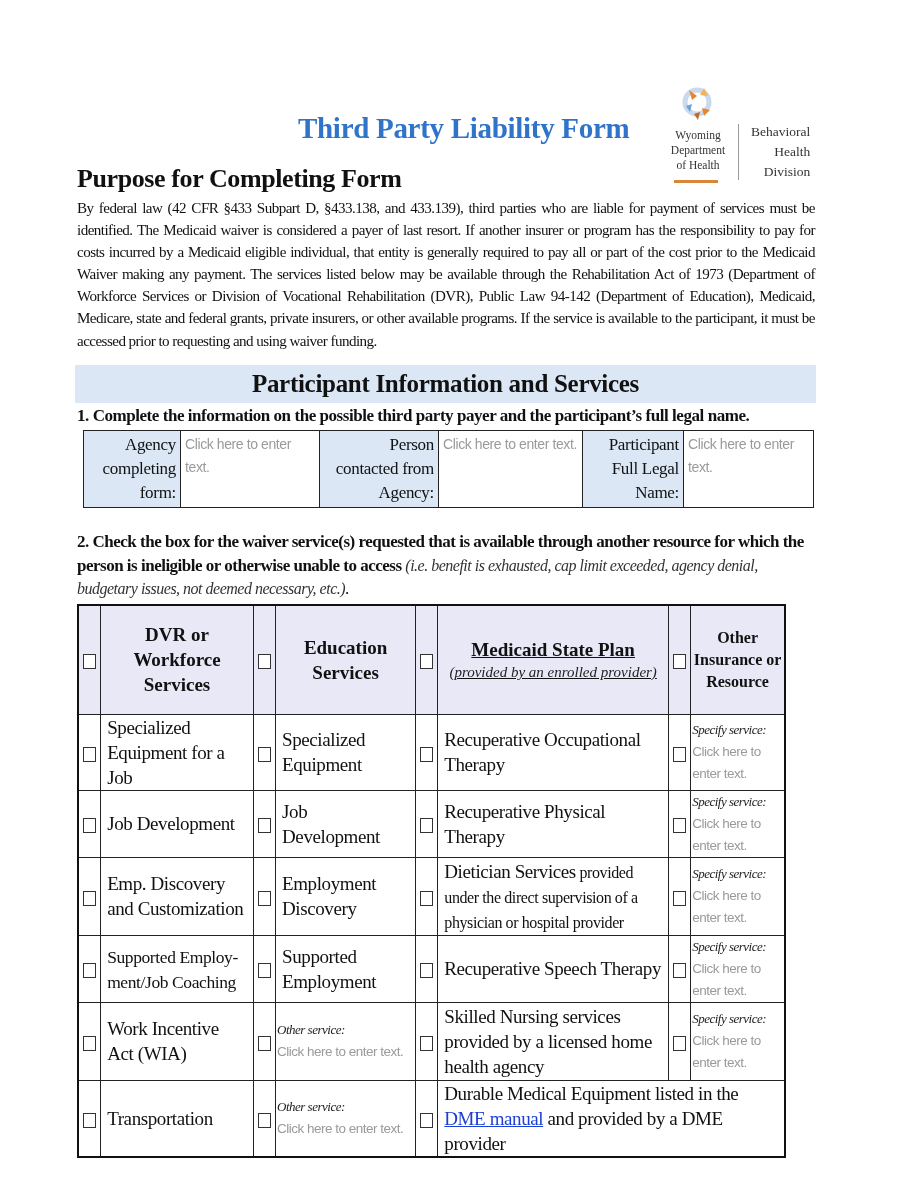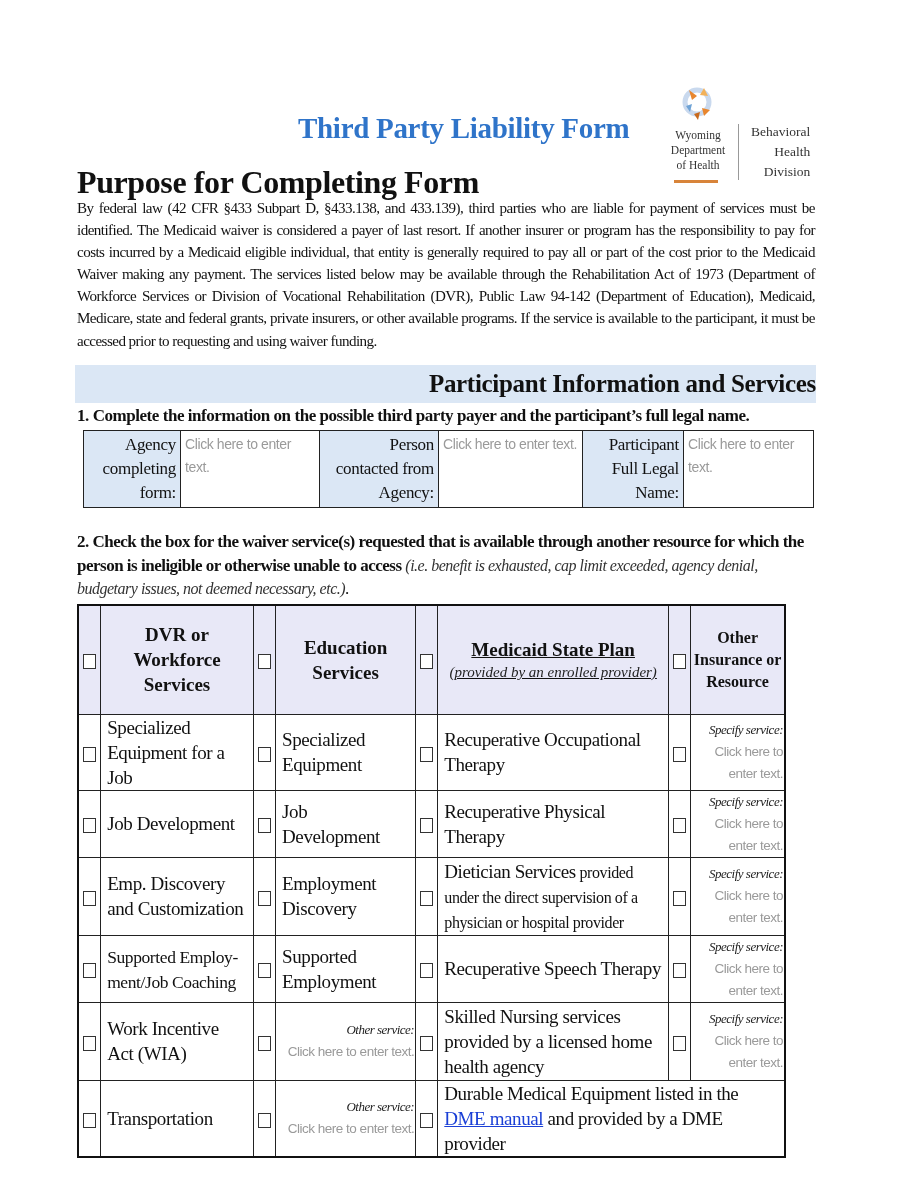--- a/index.html
+++ b/index.html
@@ -10,27 +10,27 @@
            color: #2f74c9; letter-spacing: -0.3px; }
 
   .logo { position: absolute; left: 662px; top: 84px; width: 160px; height: 100px; }
   .logo-mark { position: absolute; left: 18px; top: 0; width: 34px; height: 40px; }
   .logo-dept { position: absolute; left: 0; top: 44px; width: 72px; text-align: center;
                font-size: 11.5px; line-height: 15px; color: #333; }
   .logo-tag { position: absolute; left: 12px; top: 96px; width: 44px; height: 3px; background: #d8843a; }
   .logo-divider { position: absolute; left: 76px; top: 40px; width: 1px; height: 56px; background: #999; }
   .logo-div { position: absolute; left: 89px; top: 38px; font-size: 13.5px; line-height: 20px; color: #333; text-align: right; }
 
-  .purpose-heading { position: absolute; left: 77px; top: 164px; font-size: 32px; font-weight: bold;
+  .purpose-heading { position: absolute; left: 77px; top: 164px; font-size: 26px; font-weight: bold;
                      letter-spacing: -0.4px; }
   .purpose-text { position: absolute; left: 77px; top: 197px; width: 738px; font-size: 15.1px;
                   line-height: 22.1px; text-align: justify; letter-spacing: -0.55px; }
 
   .section-bar { position: absolute; left: 75px; top: 365px; width: 741px; height: 38px;
-                 background: #dbe7f5; text-align: right; }
+                 background: #dbe7f5; text-align: center; }
   .section-bar span { font-size: 25px; font-weight: bold; line-height: 38px; letter-spacing: -0.3px; }
 
   .q1 { position: absolute; left: 77px; top: 406px; font-size: 17px; font-weight: bold; letter-spacing: -0.45px; }
 
   table { border-collapse: collapse; }
   .info-table { position: absolute; left: 83px; top: 430px; width: 731px; height: 75px; }
   .info-table td { border: 1.5px solid #222; vertical-align: top; padding: 2px 4px; }
   .info-table td.lbl { background: #dbe7f5; text-align: right; font-size: 17px; line-height: 24px; letter-spacing: -0.3px; }
   .info-table td.inp { background: #fff; font-size: 14px; line-height: 23px; color: #9a9a9a;
                        font-family: "Liberation Sans", "DejaVu Sans", sans-serif; letter-spacing: -0.4px; }
@@ -41,21 +41,21 @@
 
   .svc-table { position: absolute; left: 77px; top: 604px; width: 709px; border: 2.5px solid #111; }
   .svc-table td, .svc-table th { border: 1.5px solid #222; vertical-align: middle; padding: 0 6px; }
   .svc-table th { background: #e8e8f7; font-weight: bold; font-size: 19px; line-height: 25px; text-align: center; }
   .svc-table th.other-h { font-size: 16px; line-height: 22px; padding: 12px 2px; }
   .svc-table th .sub { display: block; font-weight: normal; font-style: italic; font-size: 15px; line-height: 21px; color: #222; }
   .svc-table td { font-size: 19px; line-height: 25px; letter-spacing: -0.4px; }
   .svc-table td.cb, .svc-table th.cb { width: 20px; padding: 0; text-align: center; }
   .svc-table td.cb { background: #fff; }
   .cbox { display: inline-block; width: 11px; height: 13px; border: 1.5px solid #333; background: #fff; vertical-align: middle; }
-  .svc-table td.other { padding: 0 1px; font-size: 14px; line-height: 22px; text-align: right; }
+  .svc-table td.other { padding: 0 1px; font-size: 14px; line-height: 22px; }
   .spec { font-style: italic; color: #222; font-size: 13px; letter-spacing: -0.5px; }
   .ph { color: #9a9a9a; font-family: "Liberation Sans", "DejaVu Sans", sans-serif; font-size: 13.5px; letter-spacing: -0.5px; }
   .small { font-size: 16px; line-height: 22px; }
   .link { color: #1a3fd6; text-decoration: underline; }
   .dme { font-size: 16.5px; line-height: 22px; }
   .c-dvr { width: 132px; }
   .c-edu { width: 120px; }
   .c-med { width: 206px; text-decoration: underline; }
   .c-oth { width: 84px; }
 </style>

